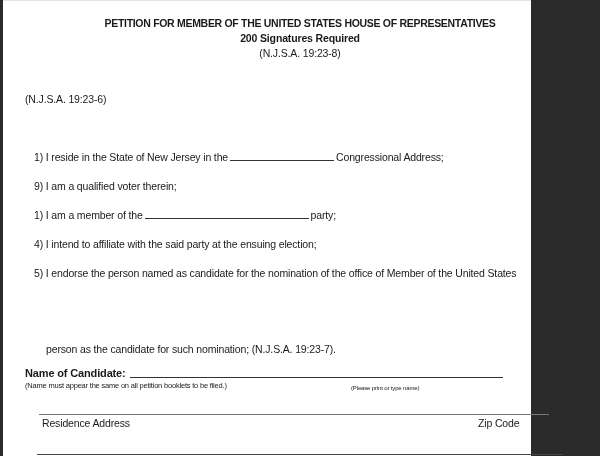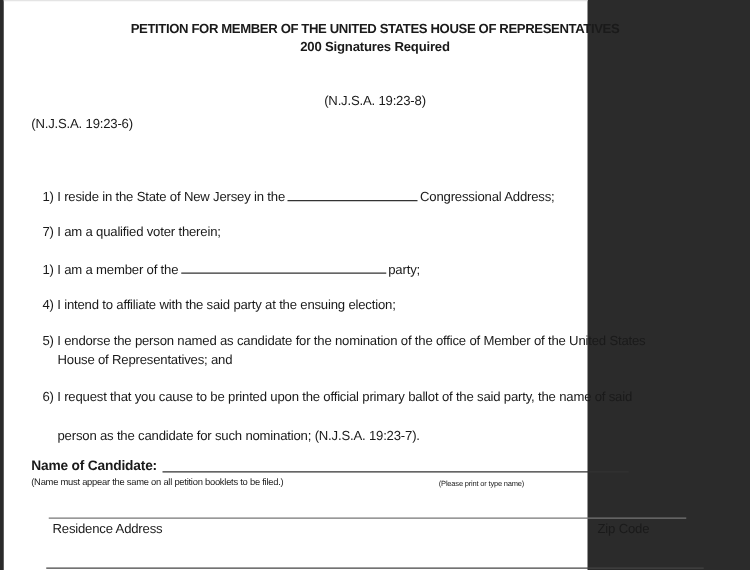--- a/index.html
+++ b/index.html
@@ -3,31 +3,31 @@
 <meta charset="utf-8">
 <style>
   html, body { margin:0; padding:0; }
   body {
     width:600px; height:456px; overflow:hidden; position:relative;
     background:#2b2b2b;
     font-family:"Liberation Sans", sans-serif;
     color:#1a1a1a;
   }
   .page {
-    position:absolute; left:3px; top:0; width:467px; height:456px;
+    position:absolute; left:3px; top:0; width:528px; height:456px;
     background:#ffffff;
     border-top:1px solid #e4e4e4;
     box-sizing:border-box;
   }
   .t { position:absolute; white-space:nowrap; font-size:10.5px; line-height:12px; letter-spacing:-0.15px; }
   .center { left:0; width:600px; text-align:center; }
   .bold { font-weight:bold; }
   .hdr1 { top:16px; font-size:10.5px; letter-spacing:-0.3px; }
   .hdr2 { top:31px; font-size:10.5px; }
-  .hdr3 { top:46px;margin-top:28px; }
+  .hdr3 { top:46px; }
   .blank { display:inline-block; border-bottom:1px solid #333; height:10px; vertical-align:baseline; margin:0 2px; }
   .line { position:absolute; height:0; border-top:1px solid #555; }
   .small { font-size:7.5px; letter-spacing:-0.2px; }
   .tiny { font-size:6px; }
   .cand { font-size:11px; font-weight:bold; }
 </style>
 </head>
 <body>
 
 <div class="page">
@@ -36,32 +36,30 @@
   <div class="t center bold hdr2" style="left:-3px;">200 Signatures Required</div>
   <div class="t center hdr3" style="left:-3px;">(N.J.S.A. 19:23-8)</div>
 
   <div class="t" style="left:22px; top:92px;">(N.J.S.A. 19:23-6)</div>
 
 
   <div class="t" style="left:31px; top:149px;">
     <span>1) I reside in the State of New Jersey in the</span><span class="blank" style="width:104px;"></span><span>Congressional Address;</span>
   </div>
 
-  <div class="t" style="left:31px; top:179px;">7) I am a qualified voter therein;</div>
+  <div class="t" style="left:31px; top:179px;">9) I am a qualified voter therein;</div>
 
   <div class="t" style="left:31px; top:207px;">
     <span>1) I am a member of the</span><span class="blank" style="width:164px;"></span><span>party;</span>
   </div>
 
   <div class="t" style="left:31px; top:237px;">4) I intend to affiliate with the said party at the ensuing election;</div>
 
   <div class="t" style="left:31px; top:266px;">5) I endorse the person named as candidate for the nomination of the office of Member of the United States</div>
-  <div class="t" style="left:43px; top:281px;">House of Representatives; and</div>
 
-  <div class="t" style="left:31px; top:311px;">6) I request that you cause to be printed upon the official primary ballot of the said party, the name of said</div>
   <div class="t" style="left:43px; top:342px;">person as the candidate for such nomination; (N.J.S.A. 19:23-7).</div>
 
   <div class="t cand" style="left:22px; top:366px;">Name of Candidate:</div>
   <div class="t" style="left:127px; top:364px; width:373px; height:12px; border-bottom:1px solid #333;"></div>
   <div class="t small" style="left:22px; top:379px;">(Name must appear the same on all petition booklets to be filed.)</div>
   <div class="t tiny" style="left:348px; top:381px;">(Please print or type name)</div>
 
   <div class="line" style="left:36px; top:413px; width:510px; border-top-color:#777;"></div>
   <div class="t" style="left:39px; top:416px;">Residence  Address</div>
   <div class="t" style="left:300px; top:416px;margin-top:44px;">City</div>

